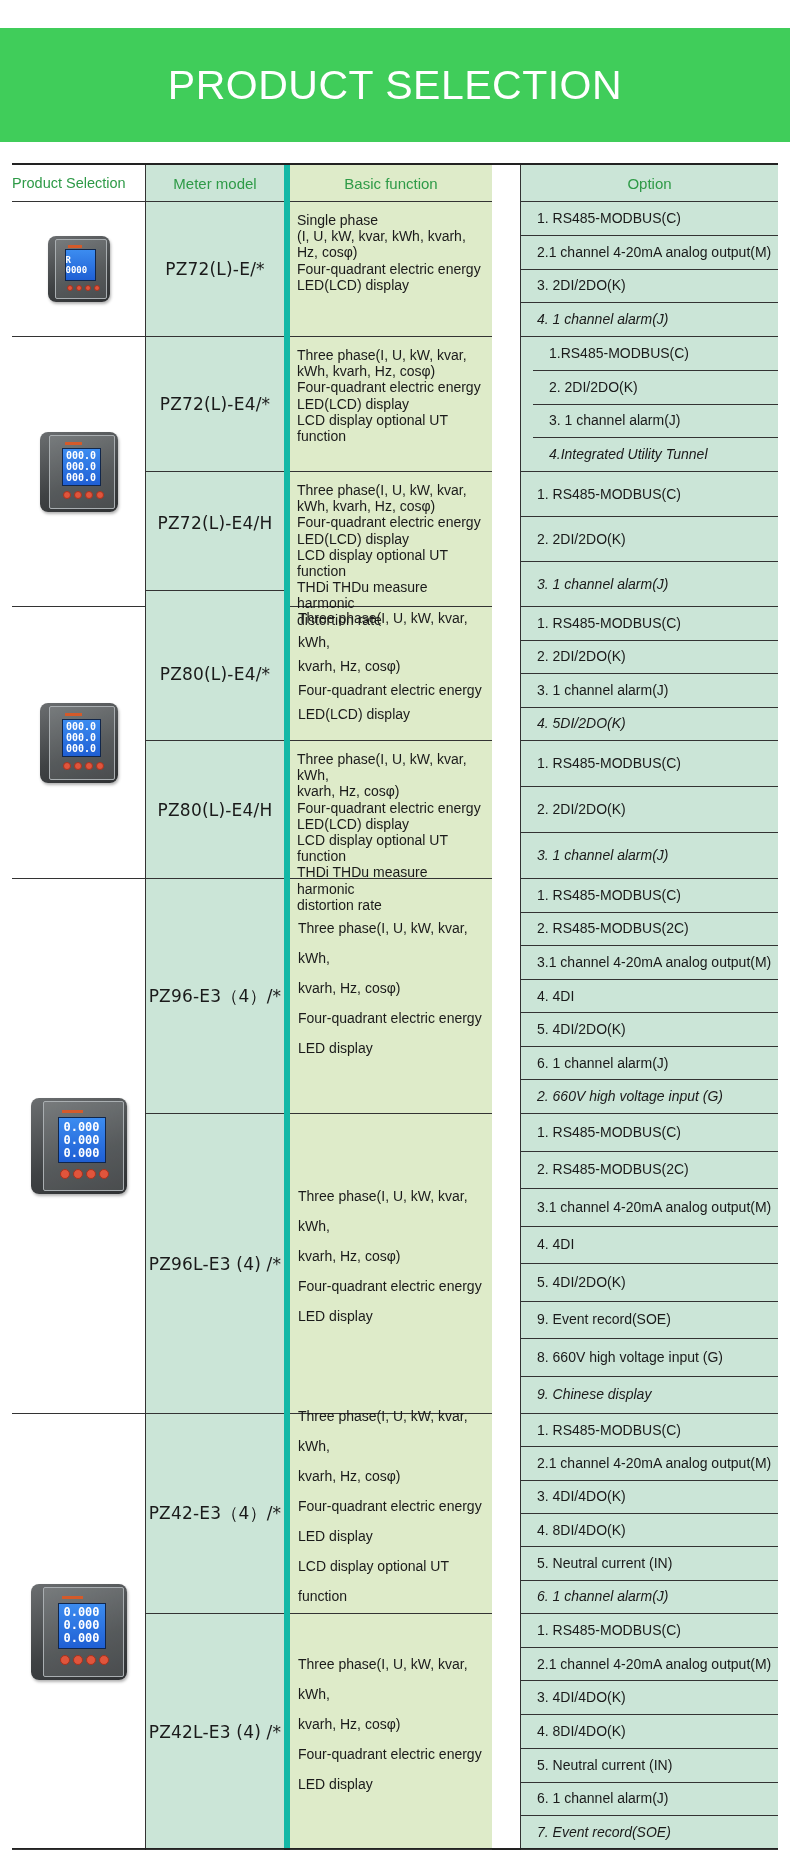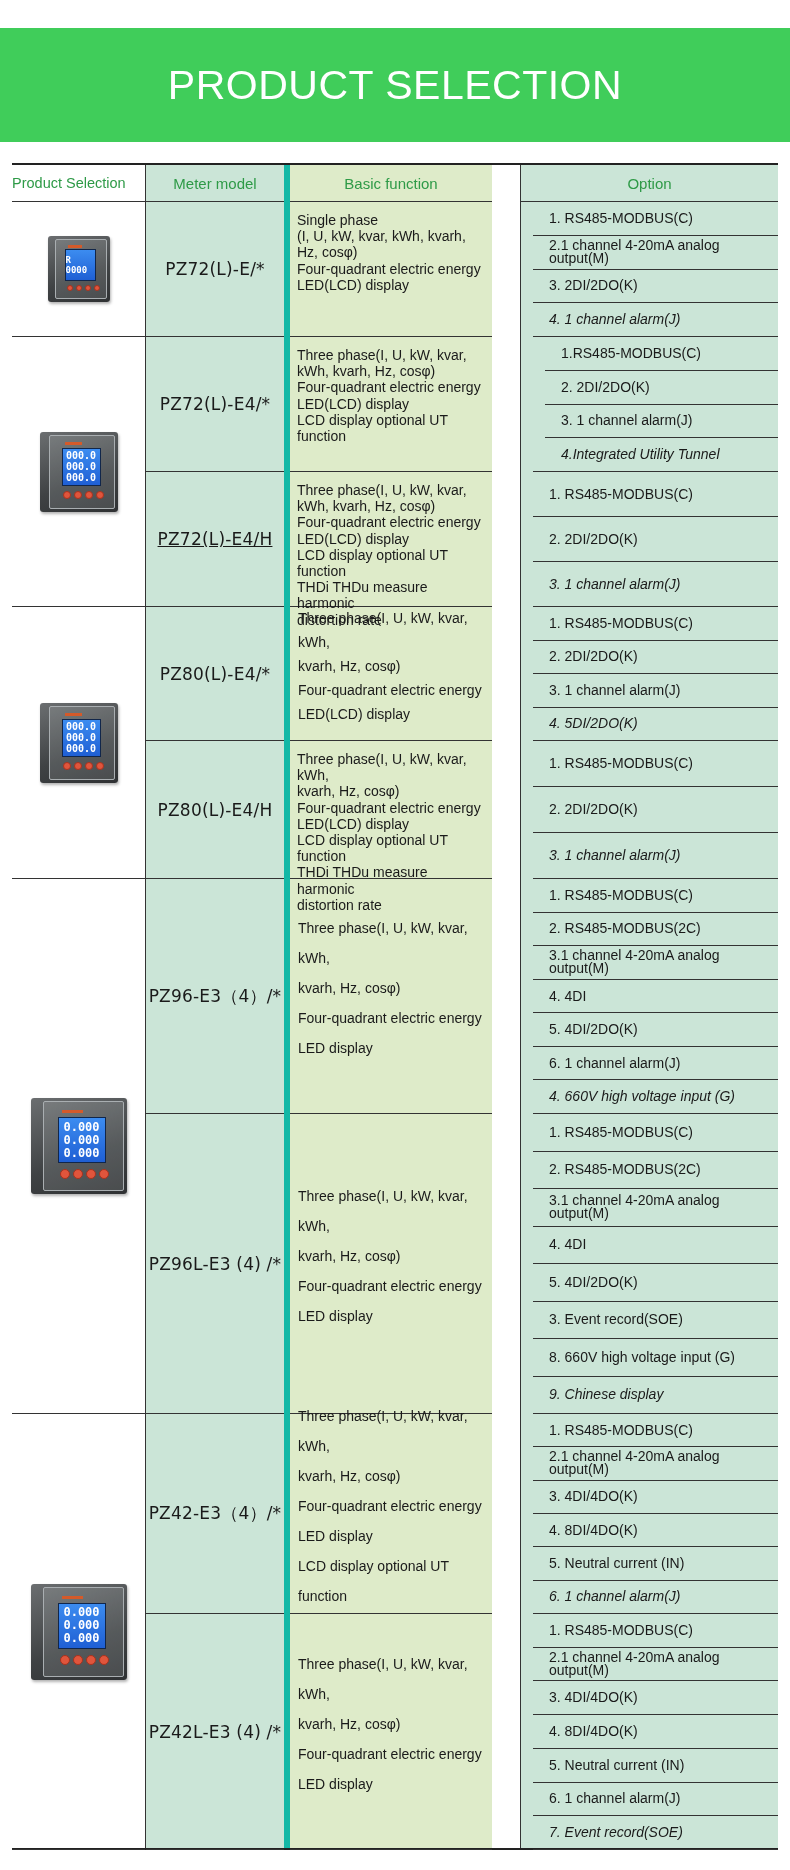--- a/index.html
+++ b/index.html
@@ -26,30 +26,30 @@
   .hdr { top: 0; height: 37px; display: flex; align-items: center; justify-content: center;
          color: #2e9a47; font-size: 15px; border-bottom: 1px solid #333; }
   .hdr.left { justify-content: flex-start; padding-left: 0; font-size: 14.5px; }
   .rowline { border-bottom: 1px solid #333; }
   .model {
     display: flex; align-items: center; justify-content: center;
     font-family: "DejaVu Sans", sans-serif; font-size: 17px; color: #1a1a1a; letter-spacing: 0.2px;
   }
   .func { padding: 10px 6px 16px 7px; font-size: 14px; line-height: 16.2px; color: #1a1a1a; }
   .func.spaced { display: flex; flex-direction: column; justify-content: center; padding-top: 0; line-height: 30px; }
-  .opt-list { display: flex; flex-direction: column; margin-left: 12px; }
+  .opt-list { display: flex; flex-direction: column; }
   .opt {
     flex: 1; display: flex; align-items: center; padding-left: 16px; font-size: 14px;
     color: #1a1a1a; border-bottom: 1px solid #333; line-height: 13px;
   }
   .opt:last-child { border-bottom: none; font-style: italic; }
   .meter-wrap { display: flex; align-items: center; justify-content: center; }
   .meter {
     position: relative; background: linear-gradient(160deg, #6b6e70, #3f4244 60%, #2f3133);
-    border-radius: 3px; box-shadow: 1px 2px 3px rgba(0,0,0,0.3);
+    border-radius: 8px; box-shadow: 1px 2px 3px rgba(0,0,0,0.3);
   }
   .meter .bezel { position: absolute; border: 1px solid #a9aeb1; background: rgba(220,225,228,0.15); border-radius: 2px; }
   .meter .screen {
     position: absolute; background: linear-gradient(180deg, #3c8cf0, #1f5fd4);
     border: 1px solid #11264a; color: #ffffff; font-family: "DejaVu Sans Mono", monospace;
     display: flex; flex-direction: column; align-items: center; justify-content: center;
   }
   .meter .brand { position: absolute; height: 3px; background: #d45a2a; }
   .meter .btns { position: absolute; display: flex; gap: 3px; }
   .meter .btn { border-radius: 50%; background: #e0553c; border: 1px solid #a8321e; }
@@ -149,21 +149,21 @@
             </div>
           </div>
         </div>
       </div>
   </div>
   <div class="col c-model">
     <div class="cell hdr">Meter model</div>
     <div id="model-col-body">
         <div class="cell model rowline" style="top: 37px; height: 135px;">PZ72(L)-E/*</div>
         <div class="cell model rowline" style="top: 172px; height: 135px;">PZ72(L)-E4/*</div>
-        <div class="cell model rowline" style="top: 307px; height: 135px; text-decoration: underline;">PZ72(L)-E4/H</div>
+        <div class="cell model rowline" style="top: 291px; height: 135px;">PZ72(L)-E4/H</div>
         <div class="cell model rowline" style="top: 442px; height: 134px;">PZ80(L)-E4/*</div>
         <div class="cell model rowline" style="top: 576px; height: 138px;">PZ80(L)-E4/H</div>
         <div class="cell model rowline" style="top: 714px; height: 235px;">PZ96-E3（4）/*</div>
         <div class="cell model rowline" style="top: 949px; height: 300px;">PZ96L-E3 (4) /*</div>
         <div class="cell model rowline" style="top: 1249px; height: 200px;">PZ42-E3（4）/*</div>
         <div class="cell model rowline" style="top: 1449px; height: 236px;">PZ42L-E3 (4) /*</div>
       </div>
   </div>
   <div class="col c-func">
     <div class="cell hdr">Basic function</div>
@@ -265,29 +265,29 @@
           <div class="opt">2. 2DI/2DO(K)</div>
           <div class="opt">3. 1 channel alarm(J)</div>
         </div>
         <div class="cell opt-list rowline" style="top: 714px; height: 235px;">
           <div class="opt">1. RS485-MODBUS(C)</div>
           <div class="opt">2. RS485-MODBUS(2C)</div>
           <div class="opt">3.1 channel 4-20mA analog output(M)</div>
           <div class="opt">4. 4DI</div>
           <div class="opt">5. 4DI/2DO(K)</div>
           <div class="opt">6. 1 channel alarm(J)</div>
-          <div class="opt">4. 660V high voltage input (G)</div>
+          <div class="opt">2. 660V high voltage input (G)</div>
         </div>
         <div class="cell opt-list rowline" style="top: 949px; height: 300px;">
           <div class="opt">1. RS485-MODBUS(C)</div>
           <div class="opt">2. RS485-MODBUS(2C)</div>
           <div class="opt">3.1 channel 4-20mA analog output(M)</div>
           <div class="opt">4. 4DI</div>
           <div class="opt">5. 4DI/2DO(K)</div>
-          <div class="opt">3. Event record(SOE)</div>
+          <div class="opt">9. Event record(SOE)</div>
           <div class="opt">8. 660V high voltage input (G)</div>
           <div class="opt">9. Chinese display</div>
         </div>
         <div class="cell opt-list rowline" style="top: 1249px; height: 200px;">
           <div class="opt">1. RS485-MODBUS(C)</div>
           <div class="opt">2.1 channel 4-20mA analog output(M)</div>
           <div class="opt">3. 4DI/4DO(K)</div>
           <div class="opt">4. 8DI/4DO(K)</div>
           <div class="opt">5. Neutral current (IN)</div>
           <div class="opt">6. 1 channel alarm(J)</div>

